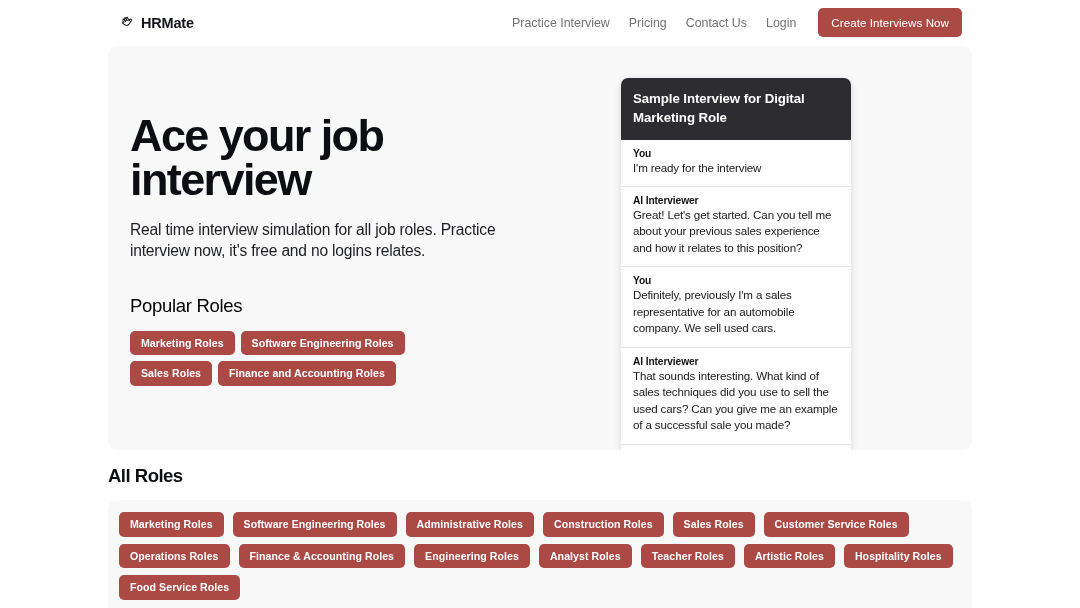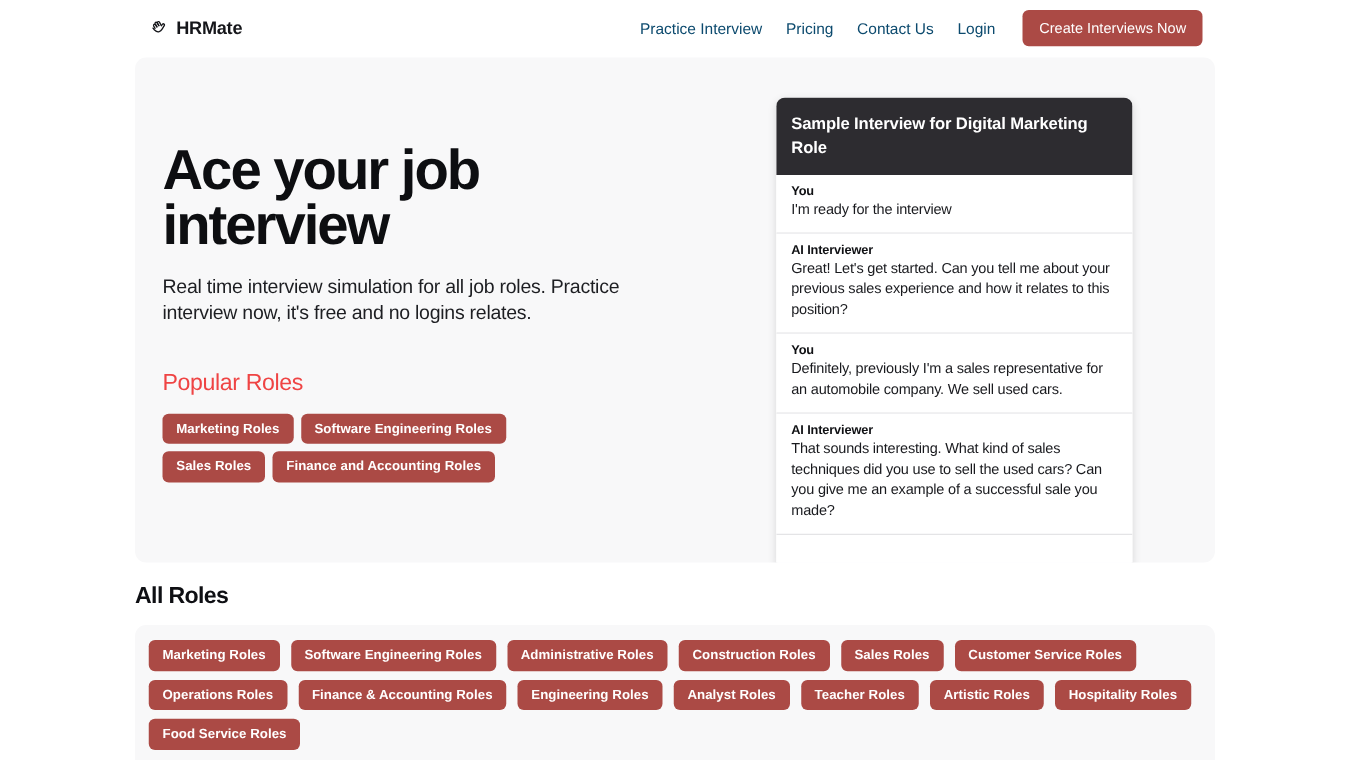--- a/index.html
+++ b/index.html
@@ -38,21 +38,21 @@
     letter-spacing: -0.2px;
   }
   .nav-links {
     margin-left: auto;
     display: flex;
     align-items: center;
     gap: 19px;
   }
   .nav-link {
     font-size: 12.4px;
-    color: #0c4a6e;
+    color: #737373;
     text-decoration: none;
     white-space: nowrap;
     cursor: pointer;
   }
   .nav-cta {
     background: #ab4a45;
     color: #ffffff;
     font-size: 11.6px;
     font-weight: 400;
     border: none;
@@ -91,21 +91,21 @@
     font-size: 15.6px;
     line-height: 1.33;
     color: #1d1e22;
     max-width: 380px;
     letter-spacing: -0.2px;
   }
   .popular-heading {
     margin-top: 33px;
     font-size: 18.5px;
     font-weight: 400;
-    color: #ef4444;
+    color: #000000;
     letter-spacing: -0.3px;
   }
   .tag-row {
     margin-top: 14px;
     display: flex;
     flex-wrap: wrap;
     gap: 6px;
     max-width: 345px;
   }
   .tag {
@@ -120,21 +120,21 @@
     white-space: nowrap;
     letter-spacing: 0.05px;
     line-height: 1;
   }
 
   
   .chat-panel {
     position: absolute;
     left: 513px;
     top: 32px;
-    width: 285px;
+    width: 230px;
     background: #ffffff;
     border-radius: 7px;
     box-shadow: 0 2px 7px rgba(0,0,0,0.13);
     overflow: hidden;
   }
   .chat-header {
     background: #2d2c30;
     color: #ffffff;
     font-size: 13.3px;
     font-weight: 700;

